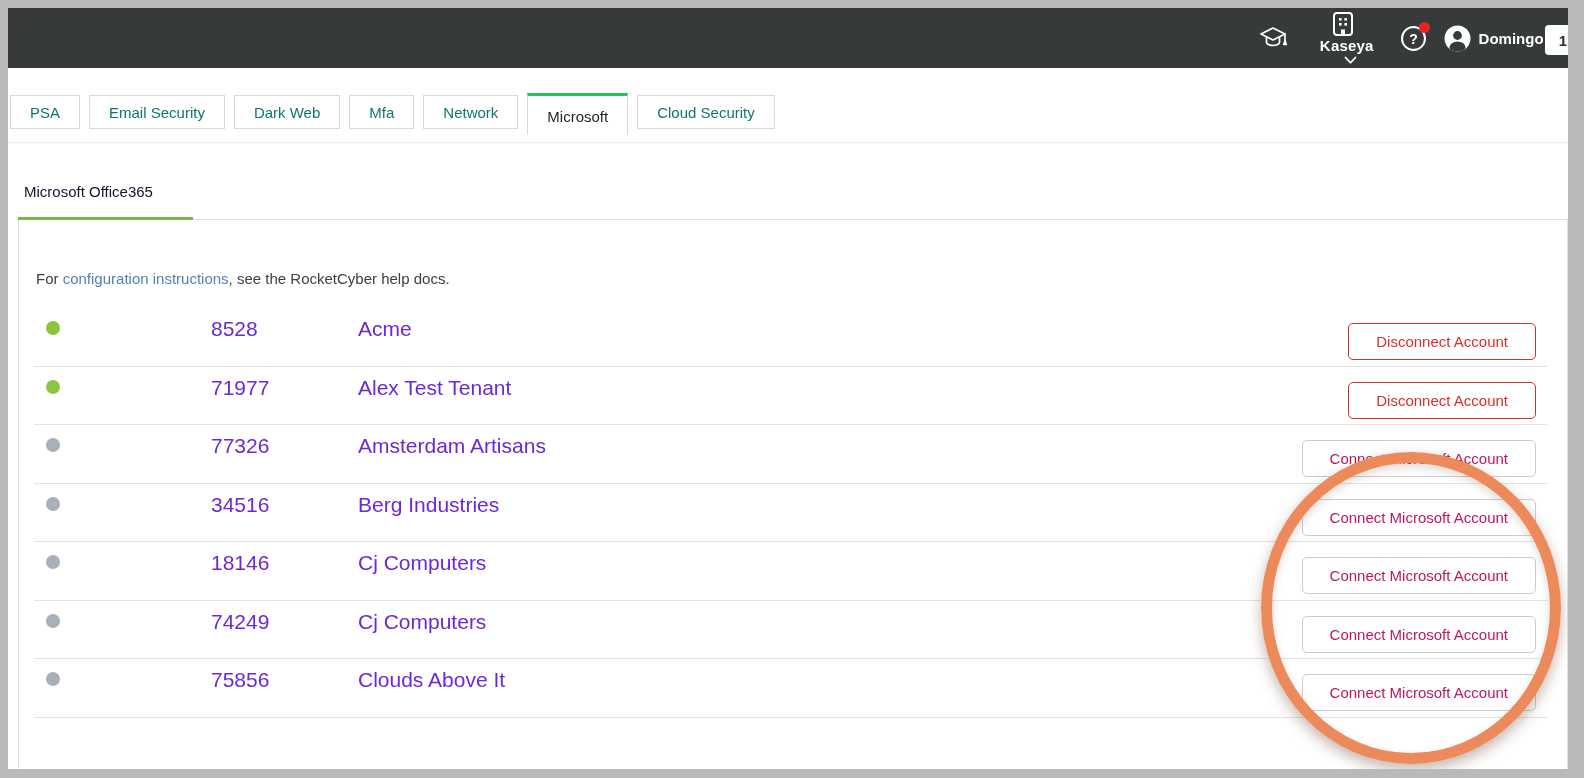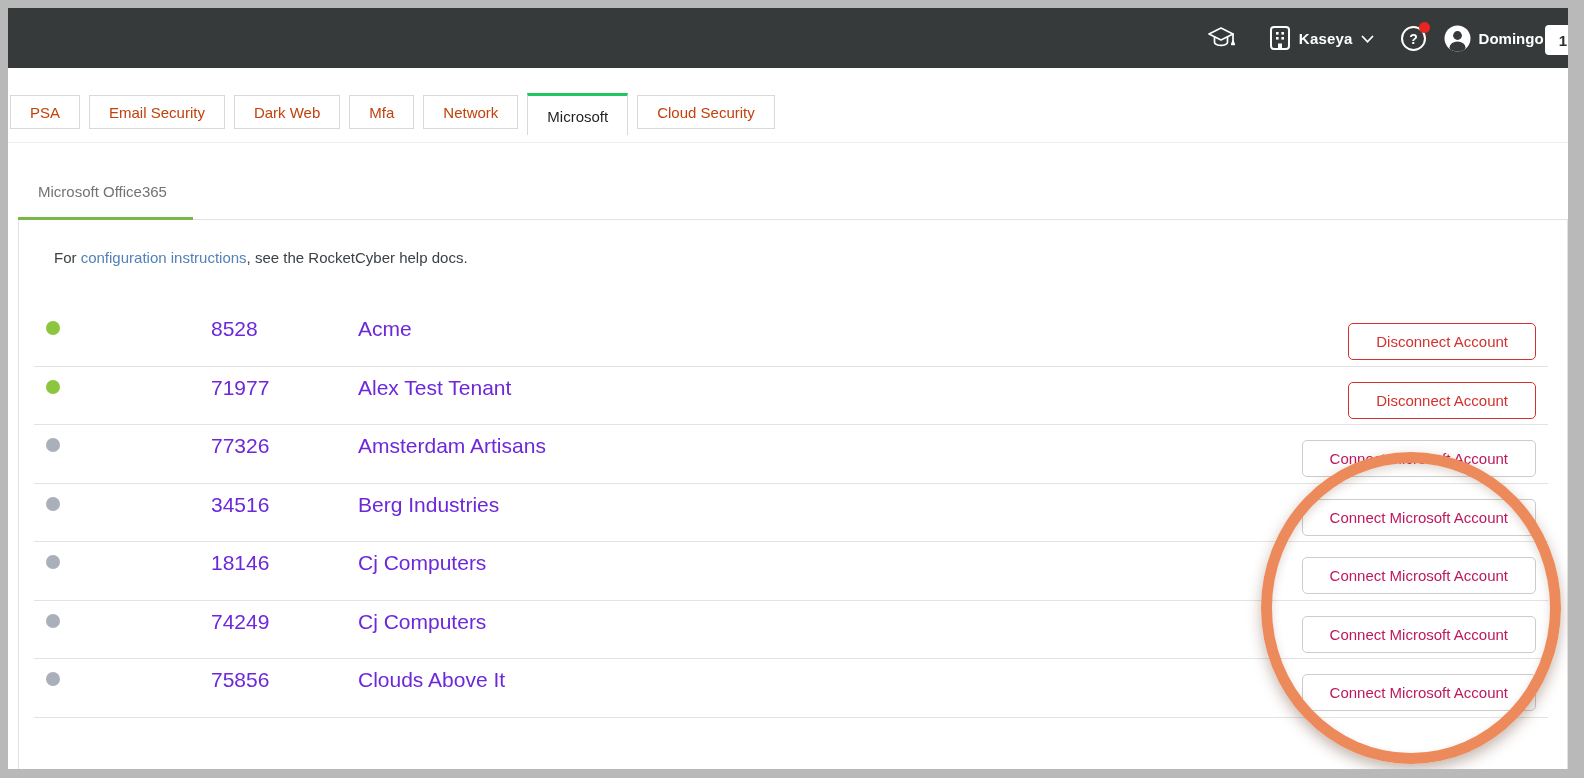--- a/index.html
+++ b/index.html
@@ -16,59 +16,59 @@
   }
   
   .topbar{
     position:absolute;left:0;top:0;width:1560px;height:60px;
     background:#363a3b;
     display:flex;align-items:center;justify-content:flex-end;
     color:#ffffff;
   }
   .topbar .ico{display:inline-flex;align-items:center;justify-content:center;}
   .grad-cap{margin-right:32px;}
-  .org-group{display:flex;align-items:center;margin-right:26px;}
+  .org-group{display:flex;margin-right:26px;flex-direction:column;}
   .org-group .b-icon{margin-right:7px;}
   .org-label{font-size:15px;font-weight:bold;letter-spacing:.2px;}
   .chev{margin-left:8px;margin-top:2px;}
   .help-wrap{position:relative;margin-right:17px;}
   .help-dot{position:absolute;right:-3px;top:-3px;width:11px;height:11px;border-radius:50%;background:#e8261f;}
   .user-group{display:flex;align-items:center;margin-right:8px;}
   .user-group .av{margin-right:8px;}
   .user-label{font-size:15px;font-weight:bold;}
   .edge-badge{
     position:absolute;left:1537px;top:17px;width:34px;height:30px;
     background:#ffffff;border-radius:4px;color:#2b2f31;
     font-size:15px;font-weight:bold;display:flex;align-items:center;justify-content:center;padding-left:2px;box-sizing:border-box;
   }
   
   .tabstrip{
     position:absolute;left:2px;top:87px;display:flex;gap:9px;align-items:flex-start;z-index:2;
   }
   .tab{
     box-sizing:border-box;height:34px;padding:0 19px;background:#ffffff;
-    border:1px solid #d9d9d9;color:#c2410c;font-size:15px;font-weight:500;
+    border:1px solid #d9d9d9;color:#0f766e;font-size:15px;font-weight:500;
     display:flex;align-items:center;cursor:pointer;white-space:nowrap;
   }
   .tab.active{
     border-top:3px solid #22c55e;border-bottom:none;height:42px;margin-top:-2px;
     color:#1e2124;padding-top:1px;
   }
   .strip-divider{position:absolute;left:0;top:134px;width:1560px;height:1px;background:#ededed;}
   
   .subtab-label{
-    position:absolute;left:30px;top:174px;font-size:15px;font-weight:500;color:#737373;line-height:20px;
+    position:absolute;left:16px;top:174px;font-size:15px;font-weight:500;color:#0f172a;line-height:20px;
   }
   .subtab-underline{position:absolute;left:10px;top:209px;width:175px;height:3px;background:#7ab648;z-index:3;}
   
   .panel{
     position:absolute;left:10px;top:211px;width:1550px;height:550px;box-sizing:border-box;
     border:1px solid #e2e2e2;border-bottom:none;background:#ffffff;overflow:hidden;
   }
-  .info-line{position:absolute;left:17px;top:28px;font-size:15px;color:#3b4146;line-height:20px;margin-left:18px;}
+  .info-line{position:absolute;left:17px;top:49px;font-size:15px;color:#3b4146;line-height:20px;}
   .info-line a{color:#5381b8;text-decoration:none;cursor:pointer;}
   
   .table{position:absolute;left:15px;top:88px;width:1514px;}
   .thead{
     position:relative;height:41px;border-bottom:1px solid #dedede;
     font-size:15px;font-weight:bold;color:#15181b;
   }
   .thead span{position:absolute;top:11px;line-height:20px;}
   .th-status{left:12px;}
   .th-id{left:177px;}

